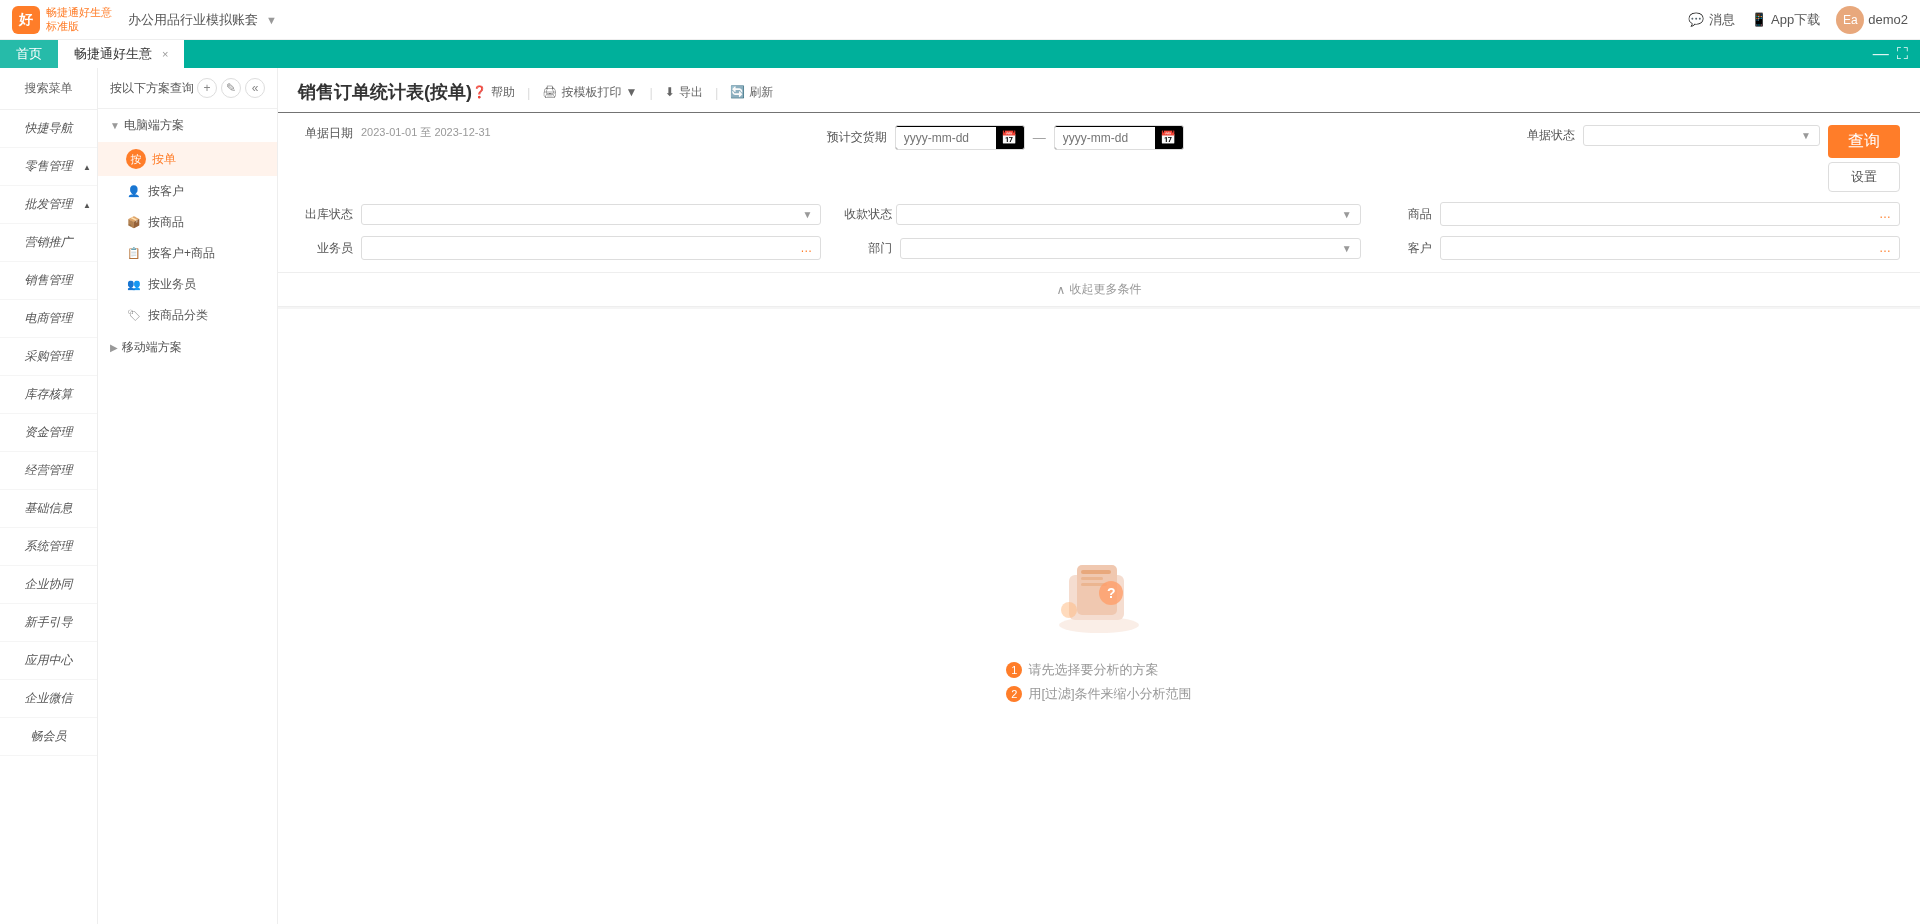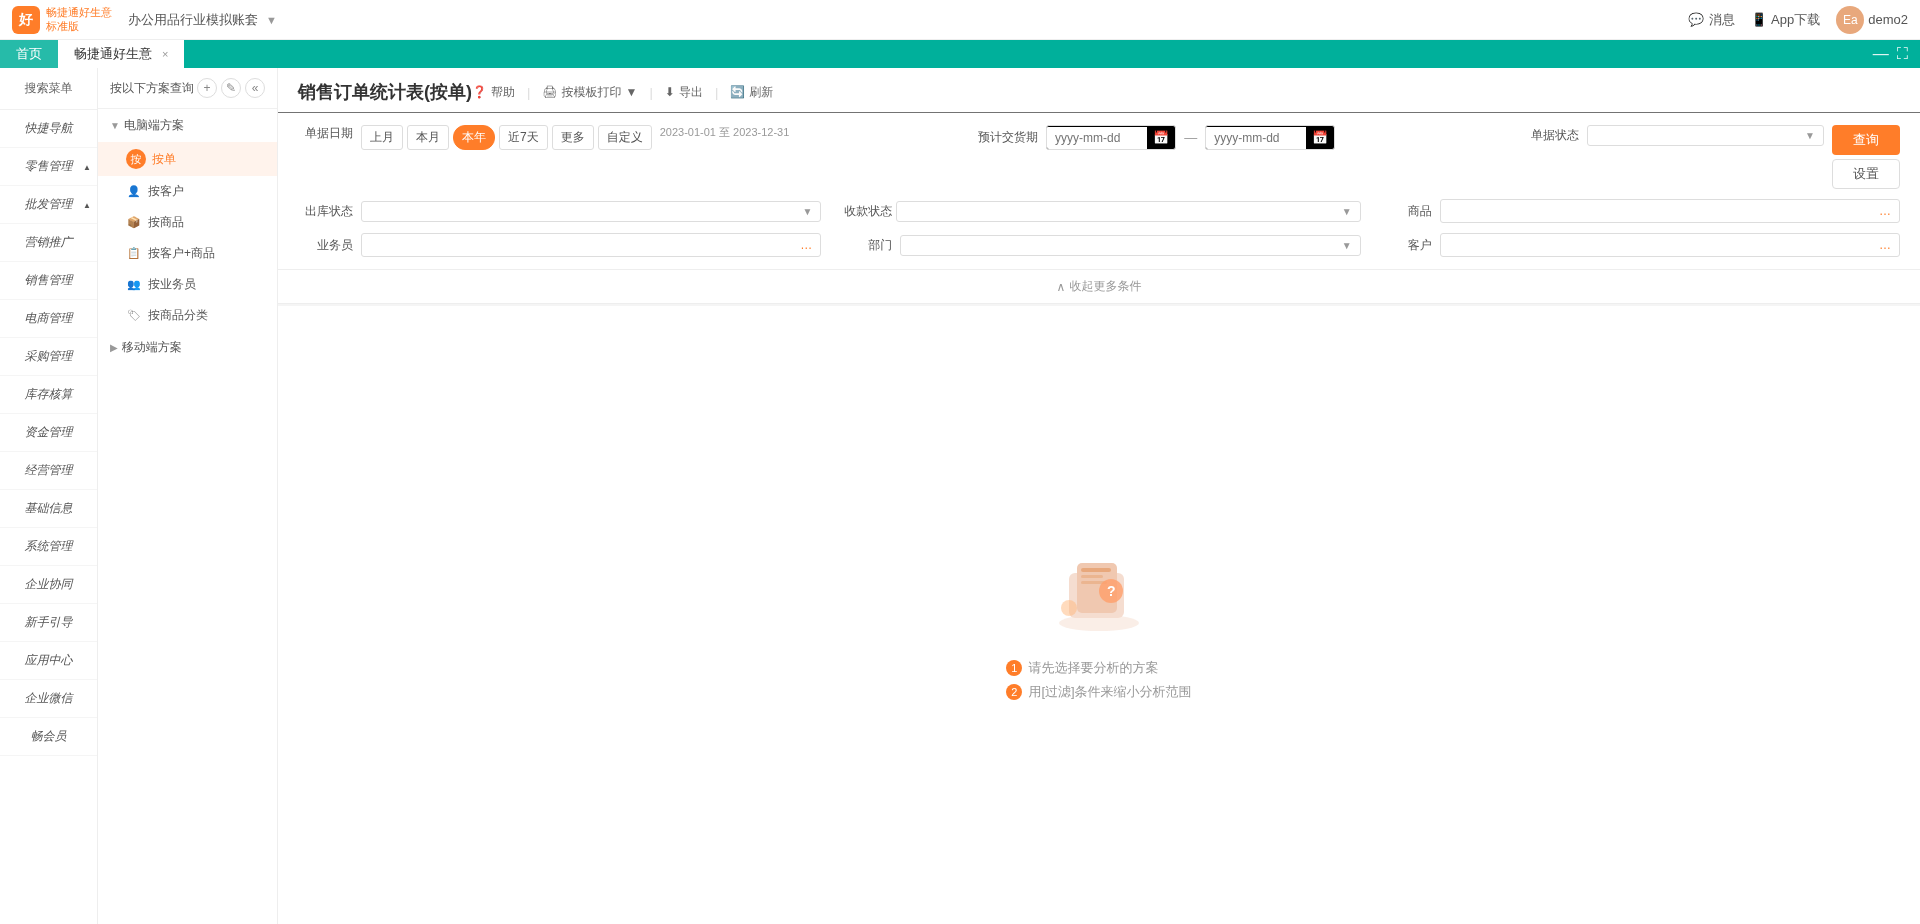--- a/index.html
+++ b/index.html
@@ -62,21 +62,21 @@
     .page-header-actions { display: flex; align-items: center; gap: 12px; }
     .header-action-btn { display: flex; align-items: center; gap: 4px; color: #666; cursor: pointer; font-size: 12px; }
     .btn-divider { color: #ddd; }
     .filter-label { font-size: 12px; color: #555; white-space: nowrap; min-width: 55px; text-align: right; }
     .date-filter { display: flex; align-items: center; gap: 4px; flex: 0 0 auto; }
     .date-btn { padding: 3px 8px; border: 1px solid #ddd; border-radius: 3px; cursor: pointer; font-size: 12px; color: #555; background: #fff; }
     .date-btn.active { background: #ff7d29; color: #fff; border-color: #ff7d29; border-radius: 12px; }
 
     
     .action-btns { display: flex; flex-direction: column; gap: 4px; margin-left: 8px; }
-    .query-btn { background: #ff7d29; color: #fff; border: none; border-radius: 4px; padding: 6px 20px; font-size: 13px; cursor: pointer; white-space: nowrap; }
+    .query-btn { background: #ff7d29; color: #fff; border: none; border-radius: 4px; padding: 6px 20px; font-size: 16px; cursor: pointer; white-space: nowrap; }
     .settings-btn { background: #fff; color: #555; border: 1px solid #ddd; border-radius: 4px; padding: 5px 20px; font-size: 13px; cursor: pointer; white-space: nowrap; }
 
     
     .collapse-bar { display: flex; justify-content: center; align-items: center; padding: 8px; background: #fff; border-bottom: 1px solid #eee; cursor: pointer; }
     .collapse-text { color: #999; font-size: 12px; display: flex; align-items: center; gap: 4px; }
 
     
     .empty-state { flex: 1; display: flex; flex-direction: column; align-items: center; justify-content: center; background: #fff; margin-top: 2px; }
     .empty-icon { width: 120px; height: 120px; margin-bottom: 16px; }
     .empty-tips { list-style: none; }
@@ -238,30 +238,22 @@
           <div class="header-action-btn">
             <span>🔄</span>
             <span>刷新</span>
           </div>
         </div>
       </div>
 
       <div class="filter-section">
 
         <div style="display:flex; align-items:flex-start; gap:0; margin-bottom:10px;">
-          <div style="display:flex; align-items:flex-start; gap:8px; flex:0 0 auto;">
+          <div style="display:flex; align-items:flex-end; gap:8px; flex:0 0 auto;">
             <span class="filter-label">单据日期</span>
-            <div class="date-filter">
-              <button class="date-btn">上月</button>
-              <button class="date-btn">本月</button>
-              <button class="date-btn active">本年</button>
-              <button class="date-btn">近7天</button>
-              <button class="date-btn">更多</button>
-              <button class="date-btn">自定义</button>
-            </div>
           </div>
           <div style="margin-left:8px; display:flex; align-items:center; gap:6px; flex:0 0 auto;">
             <span style="font-size:11px; color:#999;">2023-01-01 至 2023-12-31</span>
           </div>
 
           <div style="flex:1; display:flex; align-items:center; justify-content:center; gap:8px;">
             <span class="filter-label">预计交货期</span>
             <div class="with-icon" style="min-width:130px;">
               <input type="text" style="border: none; padding: 4px 8px; font-size: 12px; outline: none; color: rgb(204, 204, 204); width: 100px;" placeholder="yyyy-mm-dd">
               <span class="icon">📅</span>

